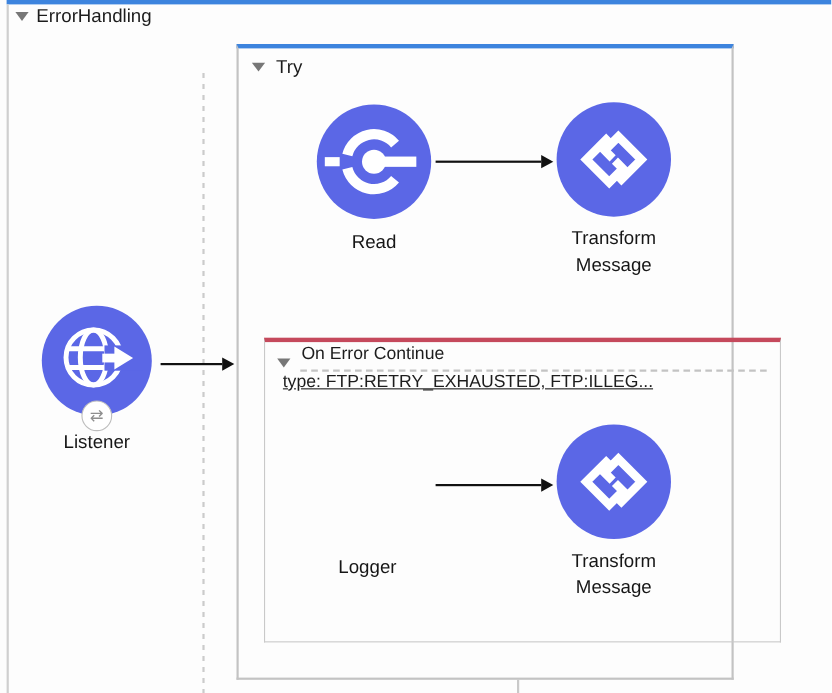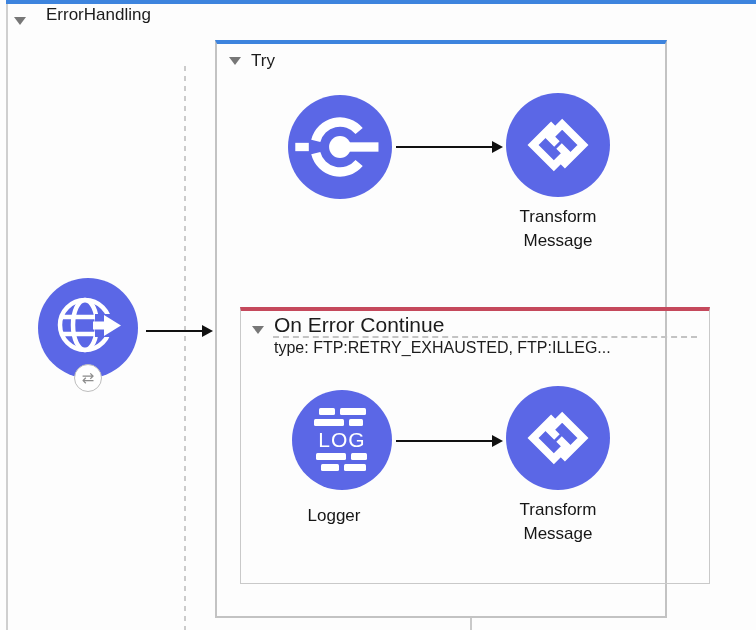--- a/index.html
+++ b/index.html
@@ -6,21 +6,21 @@
   html,body { background:#fff; }
   #canvas {
     position:relative; width:756px; height:630px; overflow:hidden;
     background:#fdfdfd; font-family:"Liberation Sans", sans-serif; color:#1c1c1c;
   }
   .abs { position:absolute; }
 
   
   .flow-topbar { left:6px; top:0; width:750px; height:4px; background:#3d84de; }
   .flow-leftborder { left:6px; top:4px; width:2px; height:626px; background:#cfcfcf; }
-  .flow-title-row { left:14px; top:5px; display:flex; align-items:flex-end; gap:20px; }
+  .flow-title-row { left:14px; top:5px; display:flex; align-items:center; gap:7px; }
   .flow-title { font-size:17px; }
 
   .tri {
     width:0; height:0;
     border-left:6px solid transparent; border-right:6px solid transparent;
     border-top:8px solid #777; cursor:pointer;
   }
 
   .dashed-sep {
     left:184px; top:66px; width:2px; height:564px;
@@ -53,21 +53,21 @@
     left:215px; top:40px; width:452px; height:578px;
     border:2px solid #c3c3c3; border-top:4px solid #3d84de; background:transparent;
   }
   .scope-label-row { display:flex; align-items:center; gap:10px; }
   .scope-label { font-size:17px; }
 
   .onerror-box {
     left:23px; top:263px; width:470px; height:277px;
     border:1px solid #c9c9c9; border-top:4px solid #c5495c;
   }
-  .onerror-title { font-size:21px; }
+  .onerror-title { font-size:16px; }
   .onerror-dash { border-top:2px dashed #c3c3c3; height:0; }
   .onerror-subtitle { font-size:16px; white-space:nowrap; overflow:hidden; }
 
   .bottom-tick { left:470px; top:618px; width:2px; height:12px; background:#c9c9c9; }
 </style>
 </head>
 <body>
 
 <div id="canvas">
 
@@ -89,75 +89,62 @@
         <line x1="24" y1="56" x2="70" y2="56"></line>
       </g>
       <rect x="57" y="36" width="35" height="23" fill="#5b67e6"></rect>
       <rect x="55" y="43.5" width="13" height="8" fill="#fff"></rect>
       <polygon points="66,37 83,47.5 66,58" fill="#fff"></polygon>
     </svg>
   </div>
   <div class="abs badge" style="left:74px; top:364px;">
     <span>⇄</span>
   </div>
+  <div class="abs node-label" style="left:28px; top:390px; width:120px;">Listener</div>
 
   <div class="abs arrow" style="left:146px; top:330px; width:56px;"></div>
 
   <div class="abs try-box">
     <div class="abs scope-label-row" style="left:12px; top:7px;">
       <div class="tri"></div>
       <div class="scope-label">Try</div>
     </div>
 
     <div class="abs node node-lg" style="left:71px; top:51px;">
       <svg viewBox="0 0 100 100">
         <g fill="none" stroke="#fff" stroke-width="9">
           <path d="M26.7,44.2 A24,24 0 0 1 68.4,34.6"></path>
           <path d="M26.7,55.8 A24,24 0 0 0 68.4,65.4"></path>
         </g>
         <circle cx="50" cy="50" r="10.5" fill="#fff"></circle>
         <rect x="50" y="45.5" width="37" height="9" fill="#fff"></rect>
         <rect x="7" y="46" width="13" height="8" fill="#fff"></rect>
       </svg>
     </div>
+    <div class="abs node-label" style="left:61px; top:164px; width:124px;">Read</div>
 
     <div class="abs arrow" style="left:179px; top:102px; width:96px;"></div>
 
     <div class="abs node node-lg" style="left:289px; top:49px;">
       <svg viewBox="0 0 100 100">
         <g fill="none" stroke="#fff" stroke-width="7.5" stroke-linejoin="miter">
           <path d="M46,30 L26,50 L46,70 L58,58 L51,51"></path>
           <path d="M54,70 L74,50 L54,30 L42,42 L49,49"></path>
         </g>
       </svg>
     </div>
     <div class="abs node-label" style="left:279px; top:161px; width:124px;">Transform Message</div>
 
 
     <div class="abs onerror-box">
       <div class="abs tri" style="left:11px; top:15px;"></div>
       <div class="abs onerror-title" style="left:33px; top:2px;">On Error Continue</div>
       <div class="abs onerror-dash" style="left:32px; top:25px; width:424px;"></div>
-      <div class="abs onerror-subtitle" style="left:33px; top:28px; width:430px;">type: FTP:RETRY_EXHAUSTED, FTP:ILLEG...</div>
+      <div class="abs onerror-subtitle" style="left:16px; top:28px; width:430px;text-decoration:underline;">type: FTP:RETRY_EXHAUSTED, FTP:ILLEG...</div>
 
-      <div class="abs node" style="left:51px; top:79px;">
-        <svg viewBox="0 0 100 100">
-          <g fill="#fff">
-            <rect x="27" y="18" width="16" height="7" rx="1.5"></rect>
-            <rect x="48" y="18" width="26" height="7" rx="1.5"></rect>
-            <rect x="22" y="29" width="30" height="7" rx="1.5"></rect>
-            <rect x="57" y="29" width="14" height="7" rx="1.5"></rect>
-            <rect x="24" y="63" width="30" height="7" rx="1.5"></rect>
-            <rect x="59" y="63" width="16" height="7" rx="1.5"></rect>
-            <rect x="29" y="74" width="18" height="7" rx="1.5"></rect>
-            <rect x="52" y="74" width="22" height="7" rx="1.5"></rect>
-          </g>
-          <text x="50" y="57" text-anchor="middle" fill="#fff" font-size="21" font-family="Liberation Sans, sans-serif" letter-spacing="1">LOG</text>
-        </svg>
-      </div>
       <div class="abs node-label" style="left:33px; top:193px; width:120px;">Logger</div>
 
       <div class="abs arrow" style="left:155px; top:129px; width:96px;"></div>
 
       <div class="abs node node-lg" style="left:265px; top:75px;">
         <svg viewBox="0 0 100 100">
           <g fill="none" stroke="#fff" stroke-width="7.5" stroke-linejoin="miter">
             <path d="M46,30 L26,50 L46,70 L58,58 L51,51"></path>
             <path d="M54,70 L74,50 L54,30 L42,42 L49,49"></path>
           </g>

